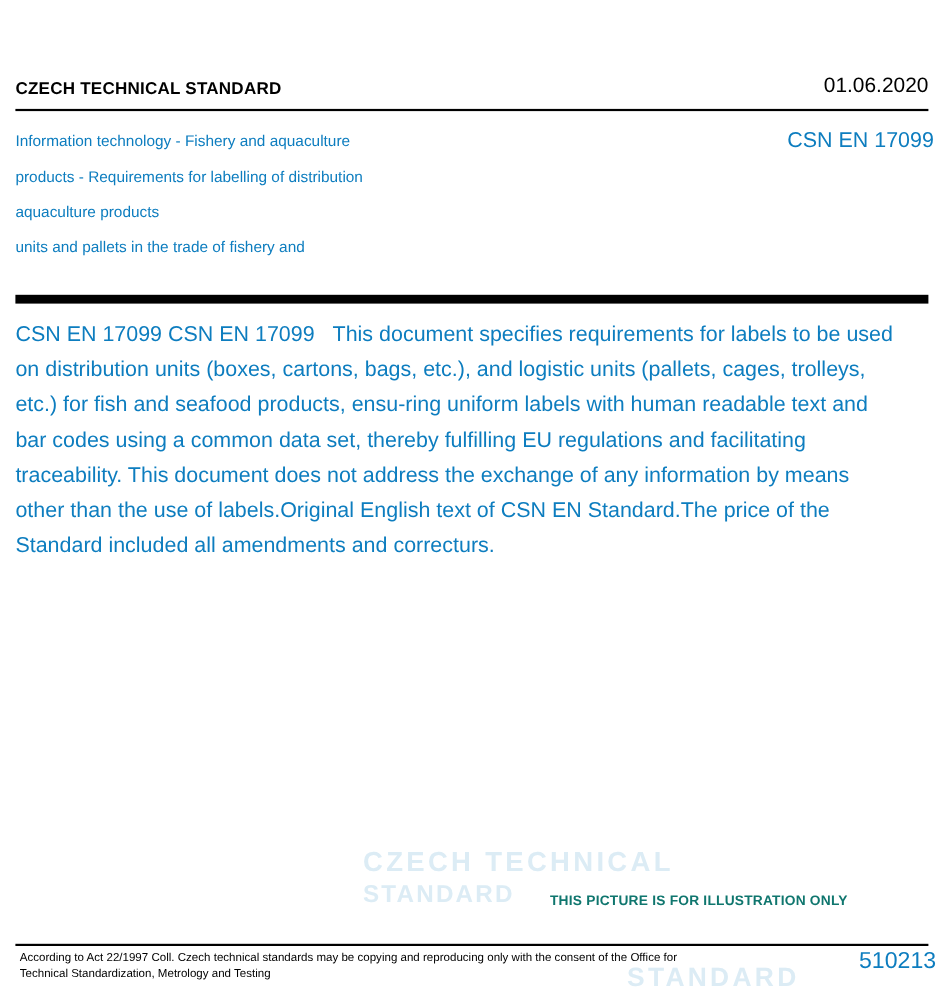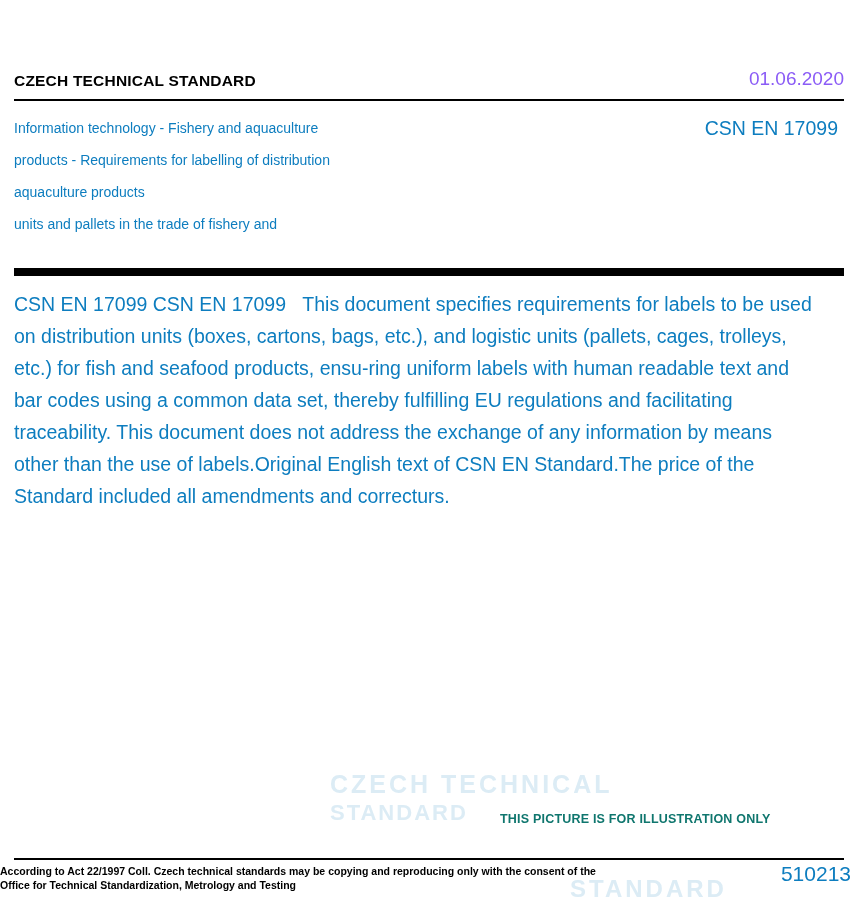--- a/index.html
+++ b/index.html
@@ -40,21 +40,21 @@
     font-weight: bold;
     letter-spacing: 0.2px;
     color: #000000;
     white-space: nowrap;
   }
   .header-date {
     position: absolute;
     right: 0;
     top: -4px;
     font-size: 19px;
-    color: #8b5cf6;
+    color: #000000;
     white-space: nowrap;
   }
   .rule-thin {
     position: absolute;
     left: 14px;
     top: 99px;
     width: 830px;
     height: 2px;
     background: #000000;
   }
@@ -66,21 +66,21 @@
     top: 112px;
     width: 520px;
   }
   .title-text {
     font-size: 14px;
     line-height: 32px;
     color: #0d7dbf;
   }
   .code-block {
     position: absolute;
-    right: 27px;
+    right: 16px;
     top: 112px;
     width: 300px;
     text-align: right;
   }
   .code-line {
     font-size: 19.5px;
     line-height: 32px;
     color: #0d7dbf;
     white-space: nowrap;
   }
@@ -150,25 +150,25 @@
   .rule-footer {
     position: absolute;
     left: 14px;
     top: 858px;
     width: 830px;
     height: 2px;
     background: #000000;
   }
   .footer-note {
     position: absolute;
-    left: 0;
+    left: 18px;
     top: 864px;
     width: 600px;
     font-size: 10.5px;
-    font-weight: bold;
+    font-weight: normal;
     line-height: 14px;
     color: #000000;
   }
   .footer-number {
     position: absolute;
     right: 14px;
     top: 862px;
     font-size: 21px;
     font-weight: normal;
     color: #0d7dbf;

